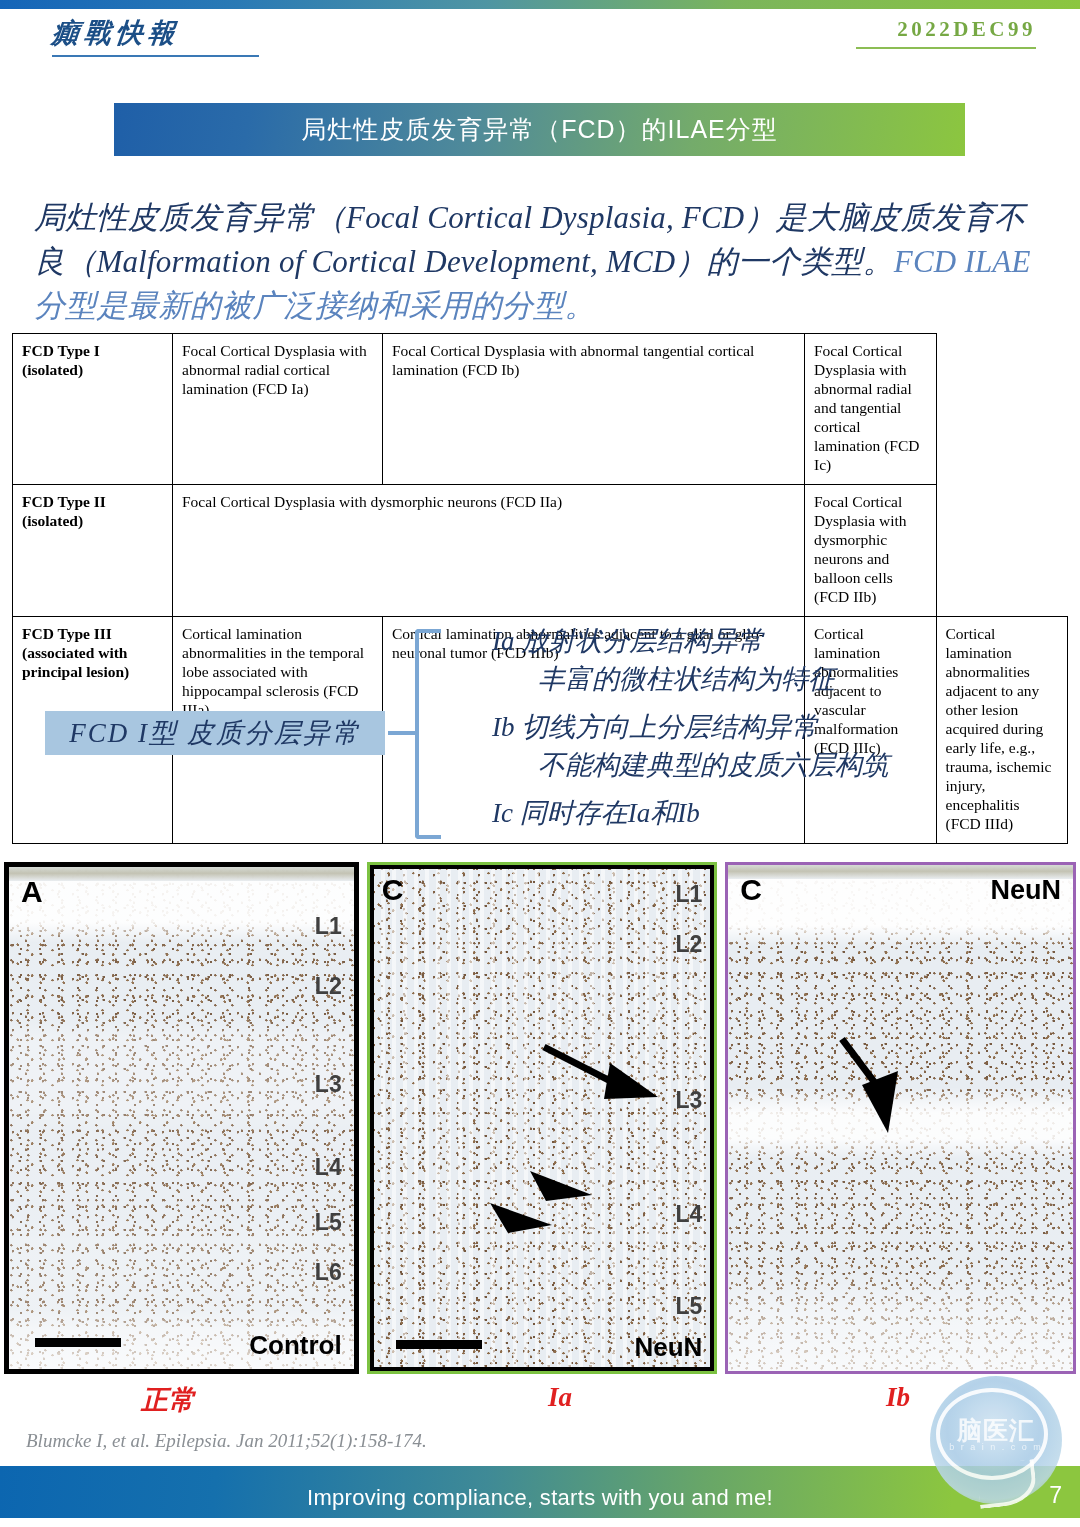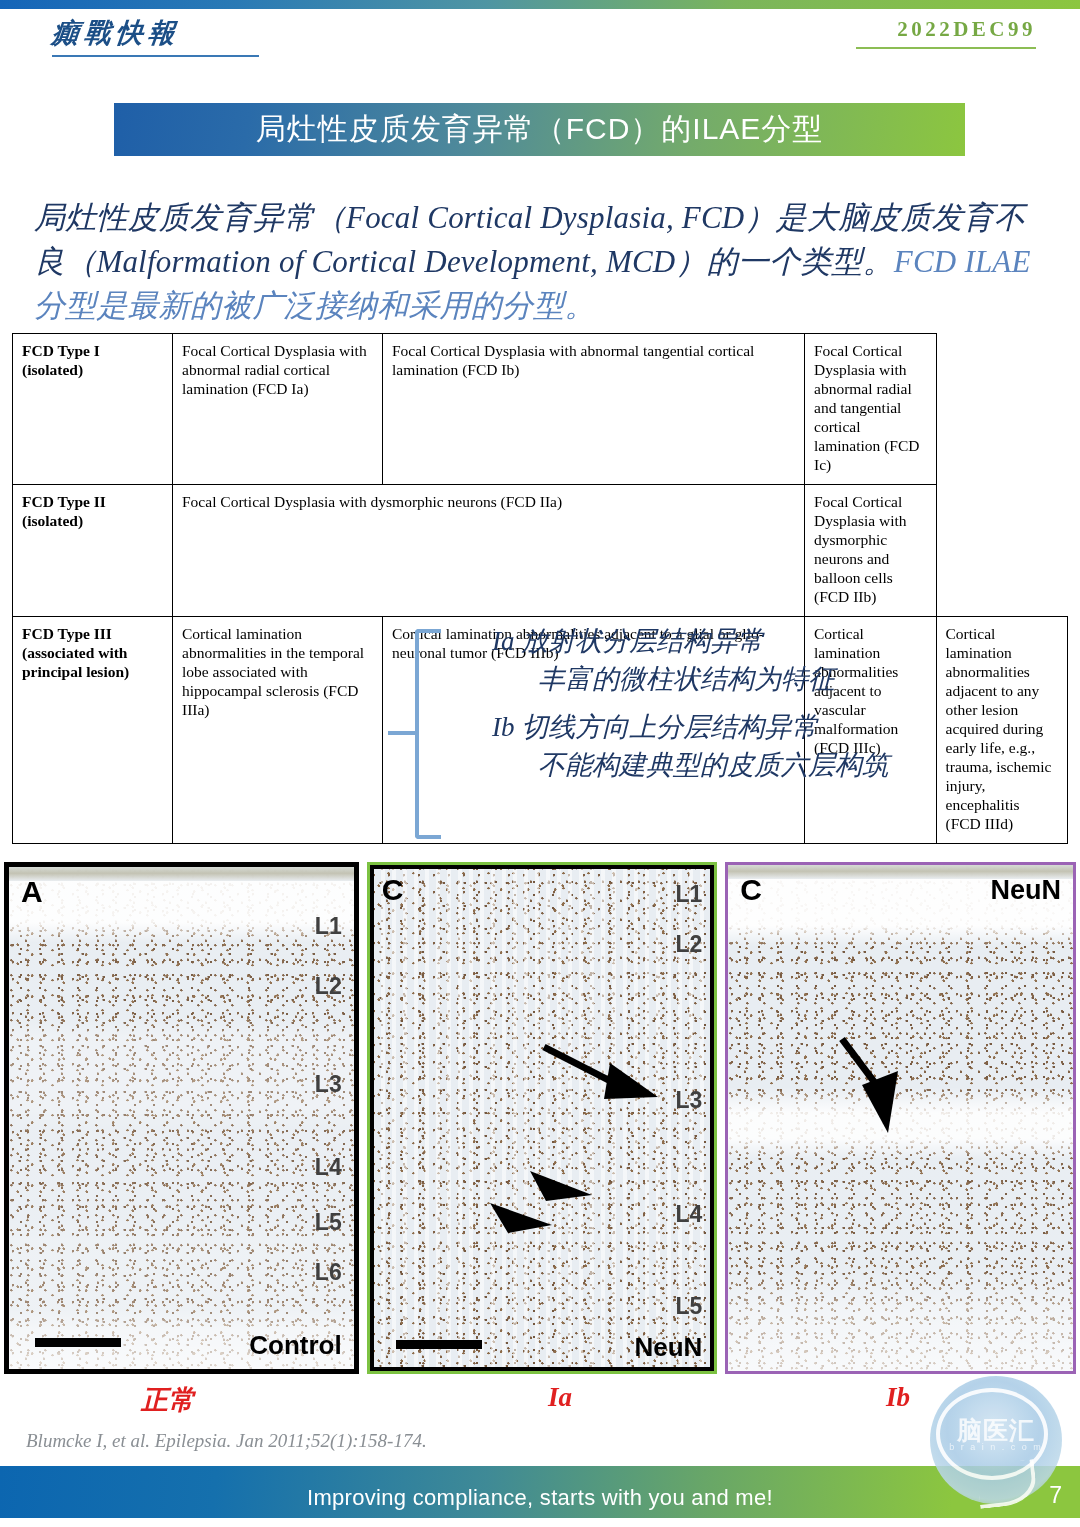--- a/index.html
+++ b/index.html
@@ -77,21 +77,21 @@
     position: absolute;
     left: 114px; top: 103px;
     width: 851px; height: 53px;
     background: linear-gradient(100deg, #1f5fa8 0%, #2a6ba9 16%, #4f8a9a 42%, #74ab6b 68%, #8cc63f 100%);
     display: flex;
     align-items: center;
     justify-content: center;
   }
   .title-banner-text {
     color: #ffffff;
-    font-size: 30px;
+    font-size: 25px;
     letter-spacing: 1px;
     white-space: nowrap;
     font-family: "Liberation Sans", sans-serif;
   }
 
   
   .intro {
     position: absolute;
     left: 34px; top: 196px;
     width: 1018px;
@@ -457,31 +457,37 @@
       <tr>
         <td class="rowhead">FCD Type III (associated with principal lesion)</td>
         <td>Cortical lamination abnormalities in the temporal lobe associated with hippocampal sclerosis (FCD IIIa)</td>
         <td style="width:218px">Cortical lamination abnormalities adjacent to a glial or glio-neuronal tumor (FCD IIIb)</td>
         <td style="width:218px">Cortical lamination abnormalities adjacent to vascular malformation (FCD IIIc)</td>
         <td>Cortical lamination abnormalities adjacent to any other lesion acquired during early life, e.g., trauma, ischemic injury, encephalitis (FCD IIId)</td>
       </tr>
     </tbody>
   </table>
 
+  <div class="type1-chip">
+    <div class="type1-chip-text">FCD I型 皮质分层异常</div>
+  </div>
   <div class="bracket-stem"></div>
   <div class="bracket"></div>
 
   <div class="subtype-list">
     <div class="subtype-item">
       <div class="subtype-main">Ia 放射状分层结构异常</div>
       <div class="subtype-sub">丰富的微柱状结构为特征</div>
     </div>
     <div class="subtype-item">
       <div class="subtype-main">Ib 切线方向上分层结构异常</div>
       <div class="subtype-sub">不能构建典型的皮质六层构筑</div>
+    </div>
+    <div class="subtype-item">
+      <div class="subtype-main">Ic 同时存在Ia和Ib</div>
     </div>
   </div>
 
   <div class="panels">
 
     <div class="panel border-black">
       <div class="tissue"></div>
       <div class="lamina-a"></div>
       <div class="pia"></div>
       <div class="panel-letter">A</div>

